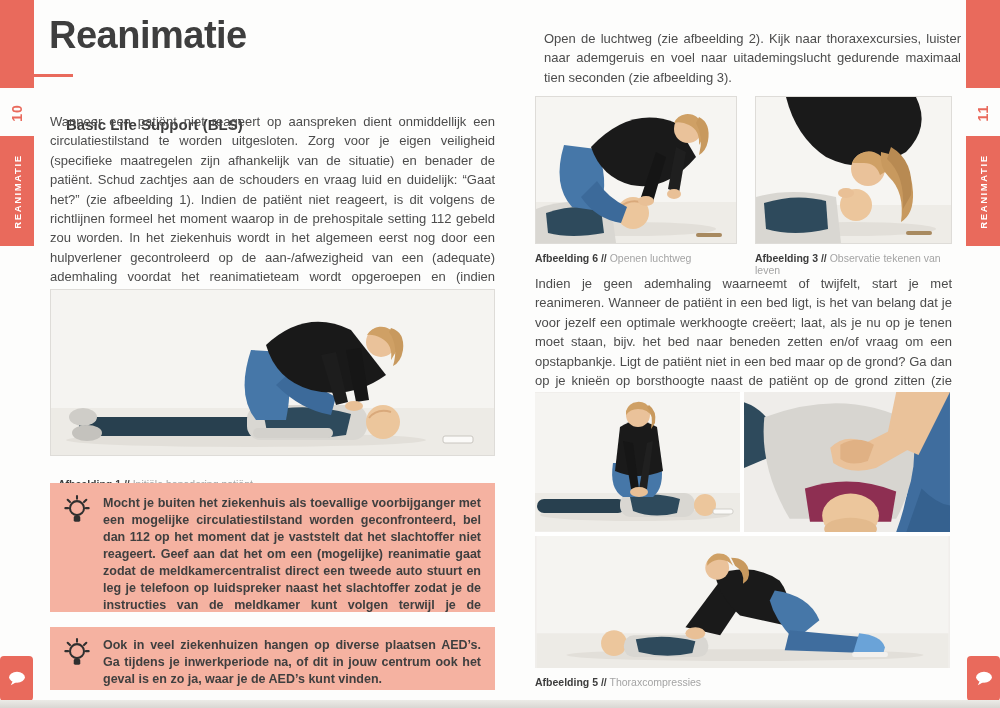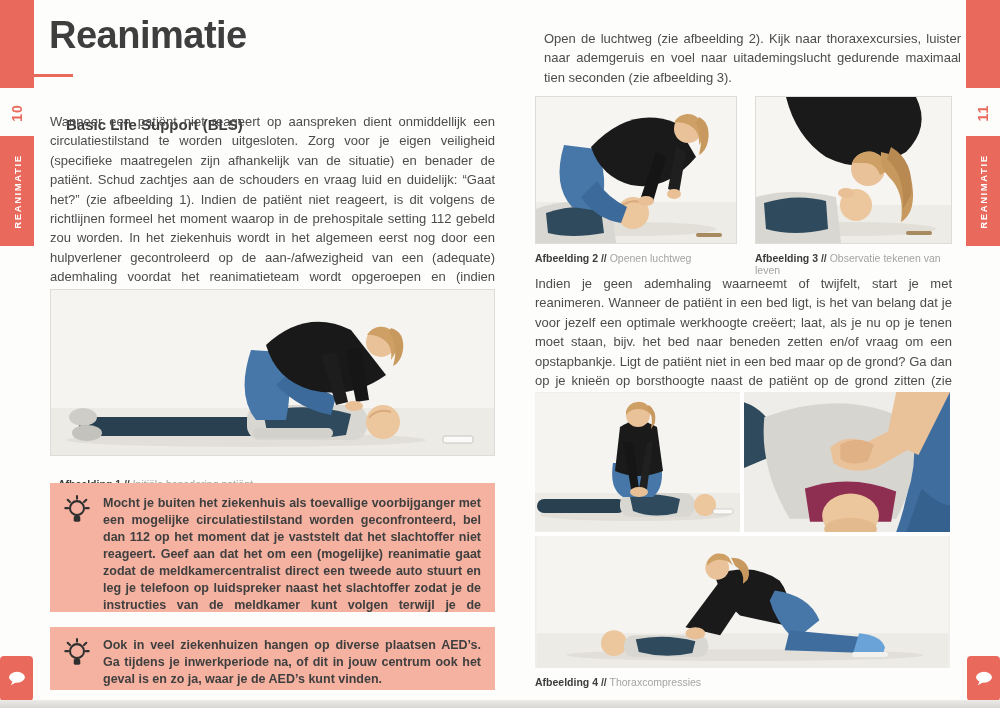--- a/index.html
+++ b/index.html
@@ -151,21 +151,21 @@
       <circle cx="112" cy="72" r="17" fill="#eac29a"></circle>
       <path d="M96 66 a18 18 0 0 1 30 -6 l8 12 -10 6 q-4 -12 -16 -12 Z" fill="#cfa065"></path>
       <path d="M125 55 q30 5 32 40 q1 22 -12 30 q4 -30 -12 -45 q-10 -10 -8 -25 Z" fill="#c8995e"></path>
       <path d="M135 50 q24 14 20 48 l-8 14 q2 -34 -16 -50 Z" fill="#b88a52"></path>
       <ellipse cx="90" cy="96" rx="8" ry="5" fill="#e9c096"></ellipse>
       <rect x="150" y="134" width="26" height="4" rx="2" fill="#a88a60"></rect>
     </svg>
   </div>
 
   <div class="abs caption" style="left:535px;top:252px;width:210px;">
-    <b>Afbeelding 2 //</b>
+    <b>Afbeelding 6 //</b>
     <span>Openen luchtweg</span>
   </div>
   <div class="abs caption" style="left:755px;top:252px;width:210px;">
     <b>Afbeelding 3 //</b>
     <span>Observatie tekenen van leven</span>
   </div>
 
   <p class="abs body-text" style="left:535px;top:274px;width:417px;margin:0;">Indien je geen ademhaling waarneemt of twijfelt, start je met reanimeren. Wanneer de patiënt in een bed ligt, is het van belang dat je voor jezelf een optimale werkhoogte creëert; laat, als je nu op je tenen moet staan, bijv. het bed naar beneden zetten en/of vraag om een opstapbankje. Ligt de patiënt niet in een bed maar op de grond? Ga dan op je knieën op borsthoogte naast de patiënt op de grond zitten (zie afbeelding 4).</p>
 
   <div class="abs composite" style="left:535px;top:392px;width:415px;height:276px;">
@@ -219,21 +219,21 @@
         <path d="M172 26 a13 13 0 0 1 22 -4 l4 8 q-6 -7 -15 -6 q-7 1 -11 6 Z" fill="#cfa065"></path>
         <path d="M196 22 q16 0 18 14 q1 8 -6 12 q2 -12 -8 -18 Z" fill="#c8995e"></path>
         <path d="M240 55 Q275 60 285 85 L260 105 Q240 85 235 65 Z" fill="#4677a8"></path>
         <path d="M255 95 L330 102 L332 118 L250 115 Z" fill="#3f6d9e"></path>
         <path d="M325 98 q22 2 26 14 l-2 8 l-30 -2 Z" fill="#6aa3d8"></path>
         <rect x="318" y="117" width="36" height="5" rx="2" fill="#f3f1ee"></rect>
       </svg>
     </div>
   </div>
   <div class="abs caption" style="left:535px;top:676px;width:417px;">
-    <b>Afbeelding 4 //</b>
+    <b>Afbeelding 5 //</b>
     <span>Thoraxcompressies</span>
   </div>
 
   <div class="abs corner-block" style="left:966px;top:0;width:34px;height:88px;"></div>
   <div class="abs pagenum-box" style="left:966px;top:92px;width:34px;height:42px;">
     <span>11</span>
   </div>
   <div class="abs edge-strip" style="left:966px;top:136px;width:34px;height:110px;">
     <span>REANIMATIE</span>
   </div>

